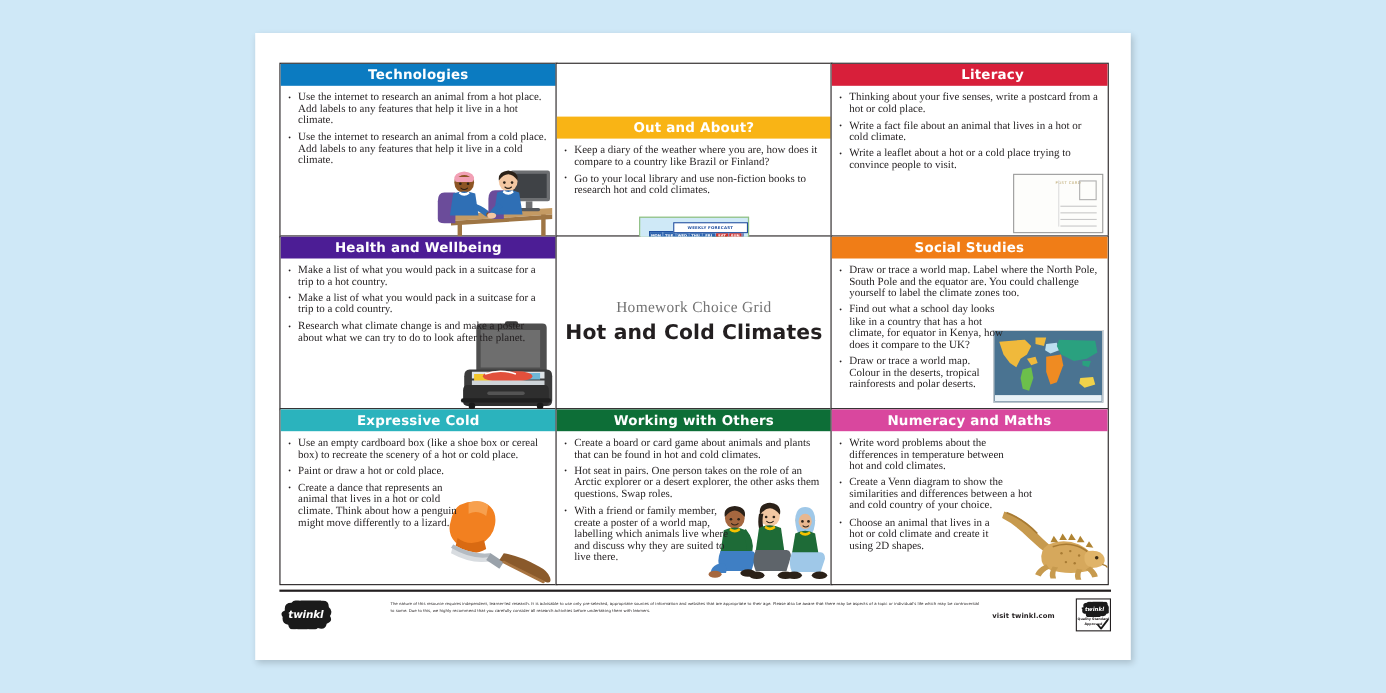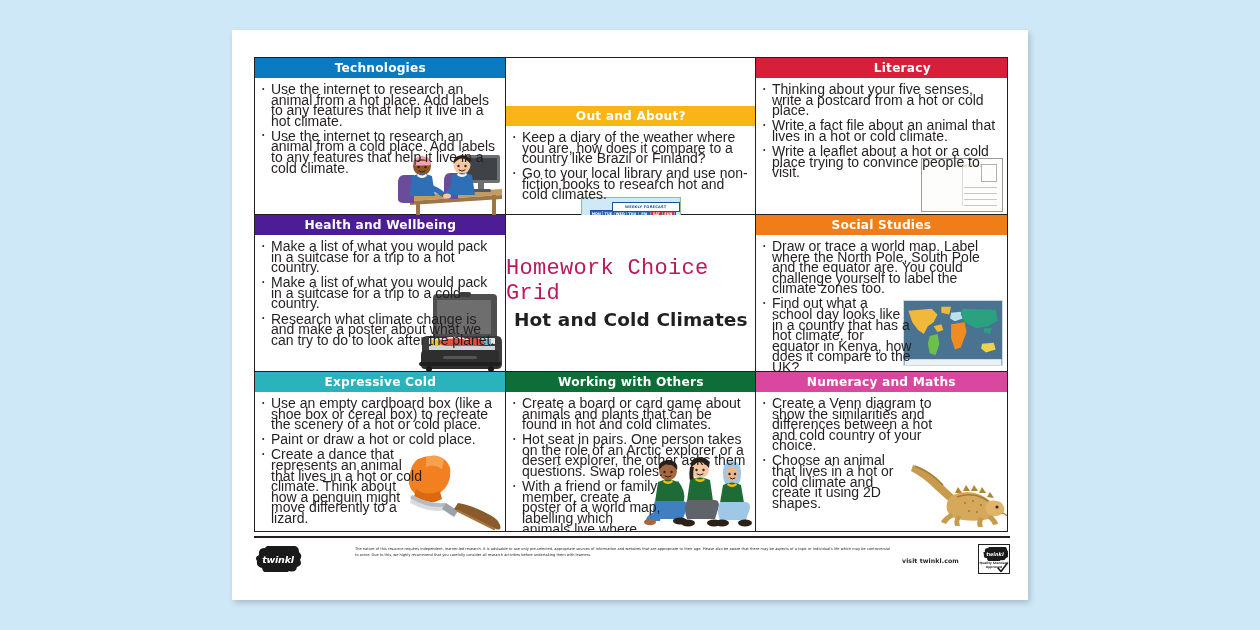--- a/index.html
+++ b/index.html
@@ -76,45 +76,45 @@
     list-style: none;
     margin: 0;
     padding: 0;
     position: relative;
     z-index: 2;
   }
   ul.tasks li {
     position: relative;
     padding-left: 9px;
     margin-bottom: 4.5px;
-    font-size: 14px;
+    font-size: 10px;
     line-height: 10.6px;
     color: #231f20;
-    font-family: Liberation Sans, sans-serif;
+    font-family: Liberation Serif, serif;
   }
   ul.tasks li::before {
     content: "•";
     position: absolute;
     left: 0;
     top: -0.5px;
     font-size: 7px;
     color: #231f20;
   }
 
   
   .center-cell {
     display: flex;
     flex-direction: column;
     align-items: center;
     justify-content: center;
   }
   .center-title-1 {
-    font-size: 22px;
-    color: #be185d;
-    font-family: Liberation Mono, monospace;
+    font-size: 14px;
+    color: #737373;
+    font-family: Liberation Serif, serif;
     font-weight: normal;
     letter-spacing: 0.3px;
     margin-bottom: 3px;
   }
   .center-title-2 {
     font-size: 18.5px;
     color: #231f20;
     font-family: "DejaVu Sans", sans-serif;
     font-weight: bold;
     letter-spacing: 0.1px;
@@ -610,20 +610,21 @@
             <ellipse cx="78" cy="70" rx="7" ry="3.4" fill="#2b2118"></ellipse>
             <ellipse cx="101" cy="70" rx="7" ry="3.4" fill="#2b2118"></ellipse>
           </svg>
         </div>
       </div>
 
       <div class="cell">
         <div class="cell-header" style="background:#d9479e;">Numeracy and Maths</div>
         <div class="cell-body">
           <ul class="tasks">
+            <li style="width:150px;">Write word problems about the differences in temperature between hot and cold climates.</li>
             <li style="width:172px;">Create a Venn diagram to show the similarities and differences between a hot and cold country of your choice.</li>
             <li style="width:132px;">Choose an animal that lives in a hot or cold climate and create it using 2D shapes.</li>
           </ul>
           <svg class="art art-lizard" viewBox="0 0 100 72">
 
             <path d="M6 8 q18 6 30 20 q10 10 18 16 l-4 6 q-12 -8 -22 -18 q-12 -12 -24 -18 Z" fill="#c79a4e"></path>
             <path d="M8 9 q16 6 28 19" stroke="#a87b33" stroke-width="1.6" fill="none"></path>
 
             <path d="M46 38 q14 -6 28 0 q12 6 14 14 q2 8 -6 10 q-12 3 -26 1 q-14 -2 -16 -10 q-2 -10 6 -15 Z" fill="#d6a85c"></path>
             <path d="M50 40 q14 -5 26 1 q10 5 11 12" stroke="#a87b33" stroke-width="1.4" fill="none"></path>

